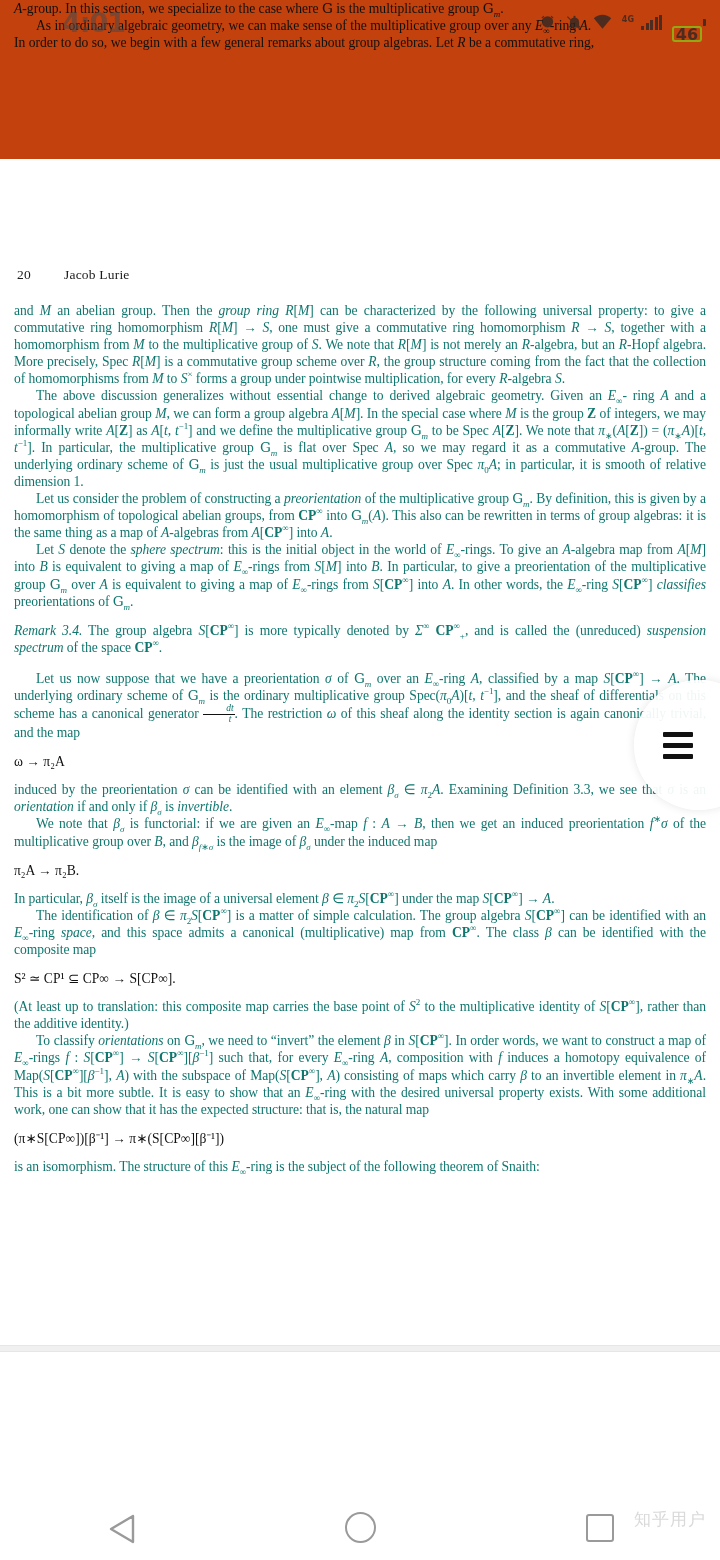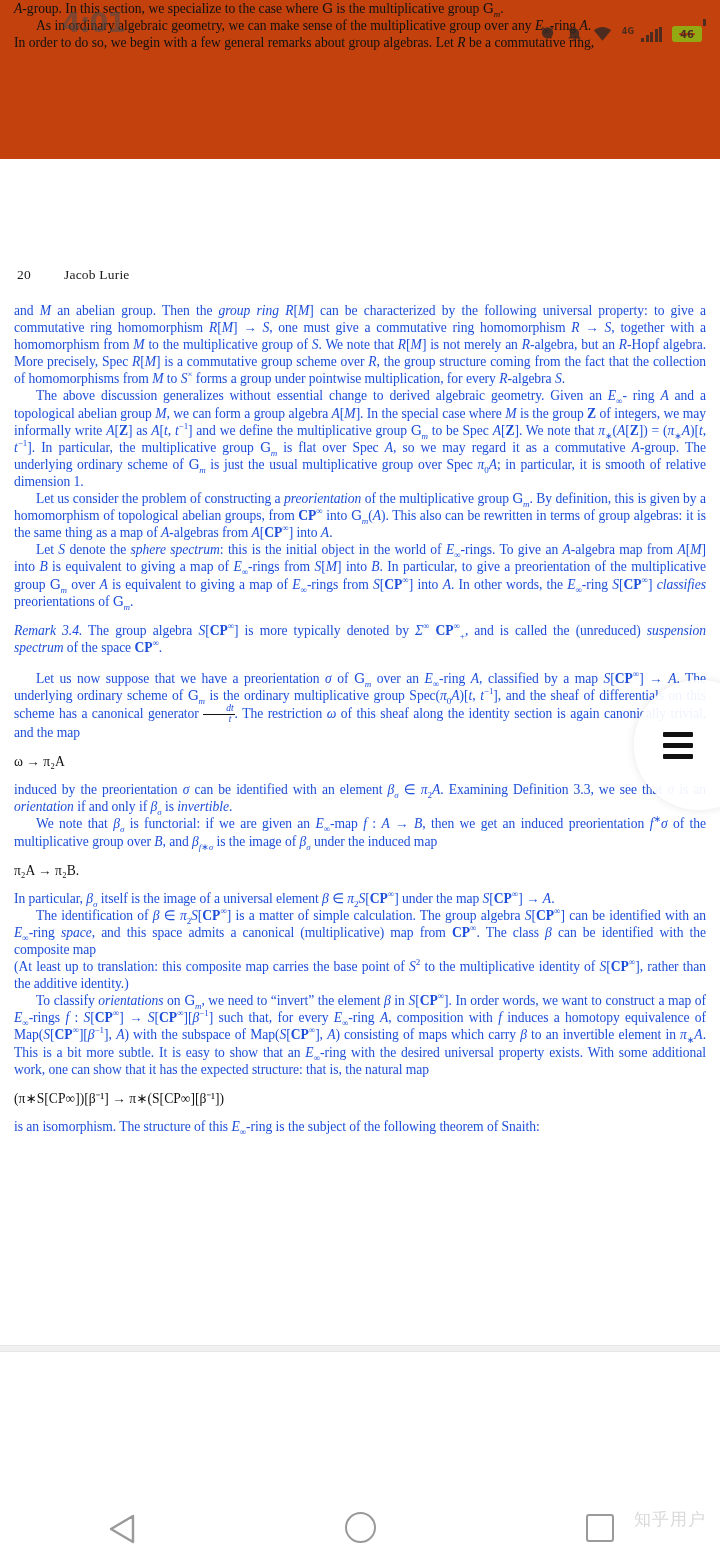--- a/index.html
+++ b/index.html
@@ -42,21 +42,21 @@
   .runhead .pno{ display:inline-block; width:47px; }
   .runfoot{
     position:absolute; left:0; top:1455px; width:720px;
     text-align:right; padding-right:57px;
     font-size:13.5px; color:#1a1a1a; letter-spacing:.2px;
   }
   .runfoot .pno{ display:inline-block; width:55px; text-align:right;margin-top:45px; }
 
   
   .para{
-    font-size:13.6px; line-height:17.1px; color:#1d4ed8; text-align:justify;
+    font-size:13.6px; line-height:17.1px; color:#0f766e; text-align:justify;
     text-indent:22px; margin-top:0px; letter-spacing:-.05px;
     hyphens:none;
   }
   .para.noind{ text-indent:0; }
   .para.first{ margin-top:19px; }
   .eq{
     font-size:13.6px; line-height:17.1px; text-align:left; color:#111;
     margin:12px 0 11px 0;
   }
   i,em{ font-style:italic; }
@@ -75,29 +75,29 @@
   #statusbar{
     position:absolute; left:0; top:0; width:720px; height:44px;
     display:flex; align-items:center; justify-content:space-between;
     padding:16px 14px; pointer-events:none; z-index:40;
   }
   #clock{
     font-family:"DejaVu Sans", sans-serif;
     font-size:27px; font-weight:700; color:#4a4a4a; opacity:.55;
     margin-left:48px; letter-spacing:-1px;
   }
-  #status-icons{ display:flex; align-items:flex-end; gap:10px; opacity:.75; }
+  #status-icons{ display:flex; align-items:center; gap:10px; opacity:.75; }
   .sicon{ color:#262626; display:flex; align-items:center; }
   #batt{
     display:flex; align-items:center; gap:1px;
   }
   #batt-body{
-    width:30px; height:16px; border:7px solid #84cc16; border-radius:3px;
+    width:30px; height:16px; border:2px solid #84cc16; border-radius:3px;
     display:flex; align-items:center; justify-content:center;
-    font-family:"DejaVu Sans", sans-serif; font-size:10px; font-weight:700; color:#262626;margin-top:24px;
+    font-family:"DejaVu Sans", sans-serif; font-size:16px; font-weight:700; color:#262626;margin-top:24px;
   }
   #batt-cap{ width:3px; height:7px; background:#262626; border-radius:0 1px 1px 0; }
   .bars{ display:flex; align-items:flex-end; gap:1.5px; height:15px; }
   .bars span{ width:3px; background:#262626; }
   .bars span:nth-child(1){height:4px}
   .bars span:nth-child(2){height:7px}
   .bars span:nth-child(3){height:10px}
   .bars span:nth-child(4){height:13px}
   .bars span:nth-child(5){height:15px}
   #sig-lbl{ font-family:"DejaVu Sans", sans-serif; font-size:8px; font-weight:700; color:#262626; margin-right:-3px; margin-bottom:6px;}
@@ -215,20 +215,21 @@
     <div class="para noind">
       In particular, <i>β</i><sub><i>σ</i></sub> itself is the image of a universal element <i>β</i> ∈ <i>π</i><sub>2</sub><i>S</i>[<span class="bf">CP</span><sup>∞</sup>] under the map <i>S</i>[<span class="bf">CP</span><sup>∞</sup>] → <i>A</i>.
     </div>
 
     <div class="para">
       The identification of <i>β</i> ∈ <i>π</i><sub>2</sub><i>S</i>[<span class="bf">CP</span><sup>∞</sup>] is a matter of simple calculation. The group algebra <i>S</i>[<span class="bf">CP</span><sup>∞</sup>] can be
       identified with an <i>E</i><sub>∞</sub>-ring <i>space</i>, and this space admits a canonical (multiplicative) map from <span class="bf">CP</span><sup>∞</sup>. The
       class <i>β</i> can be identified with the composite map
     </div>
 
+    <div class="eq">S² ≃ CP¹ ⊆ CP∞ → S[CP∞].</div>
 
     <div class="para noind">
       (At least up to translation: this composite map carries the base point of <i>S</i><sup>2</sup> to the multiplicative identity of
       <i>S</i>[<span class="bf">CP</span><sup>∞</sup>], rather than the additive identity.)
     </div>
 
     <div class="para">
       To classify <i>orientations</i> on <span class="bb">G</span><sub><i>m</i></sub>, we need to “invert” the element <i>β</i> in <i>S</i>[<span class="bf">CP</span><sup>∞</sup>]. In order words, we want
       to construct a map of <i>E</i><sub>∞</sub>-rings <i>f</i> : <i>S</i>[<span class="bf">CP</span><sup>∞</sup>] → <i>S</i>[<span class="bf">CP</span><sup>∞</sup>][<i>β</i><sup>−1</sup>] such that, for every <i>E</i><sub>∞</sub>-ring <i>A</i>, composition
       with <i>f</i> induces a homotopy equivalence of Map(<i>S</i>[<span class="bf">CP</span><sup>∞</sup>][<i>β</i><sup>−1</sup>], <i>A</i>) with the subspace of Map(<i>S</i>[<span class="bf">CP</span><sup>∞</sup>], <i>A</i>)

